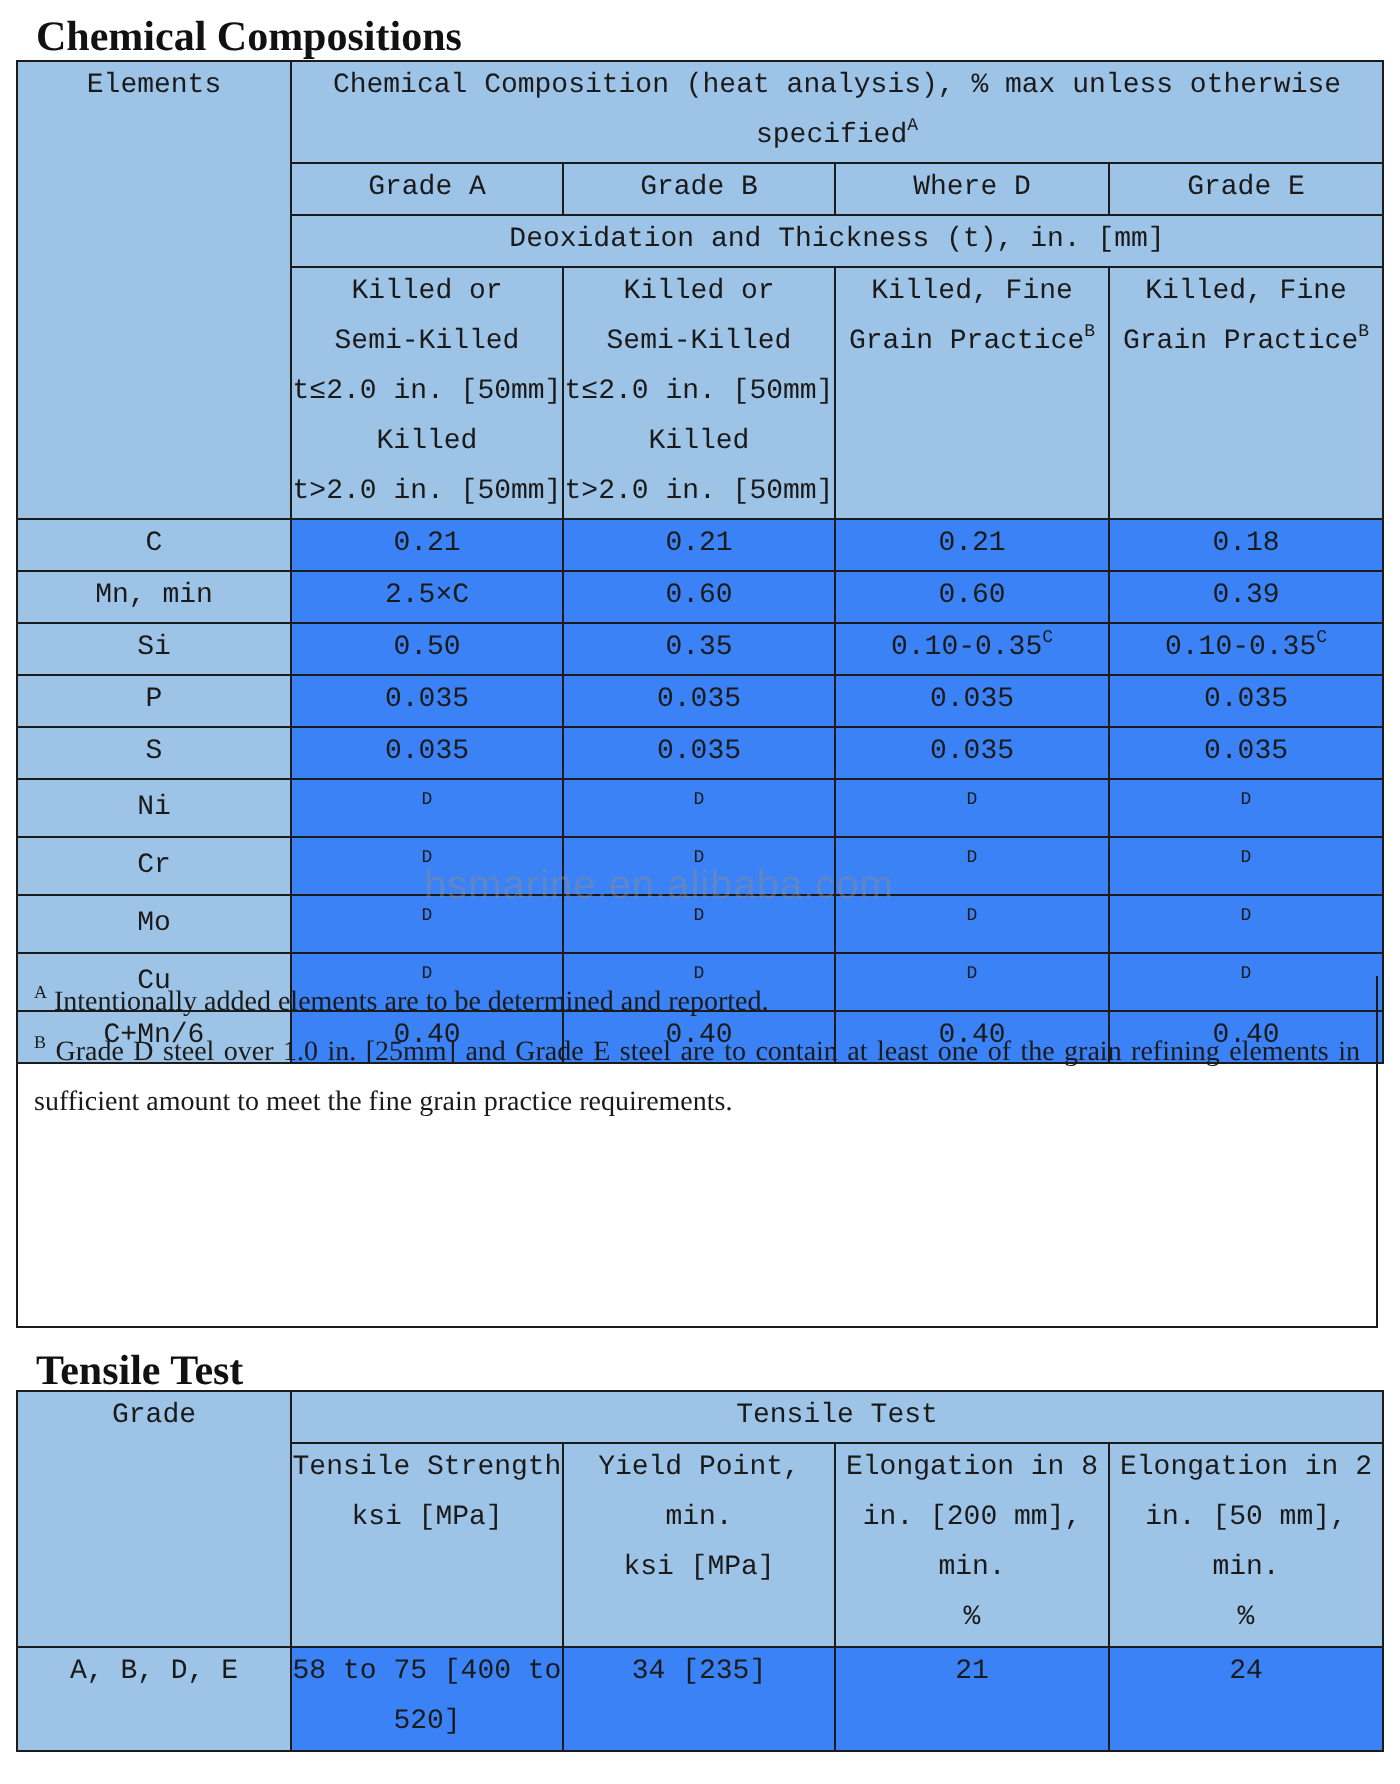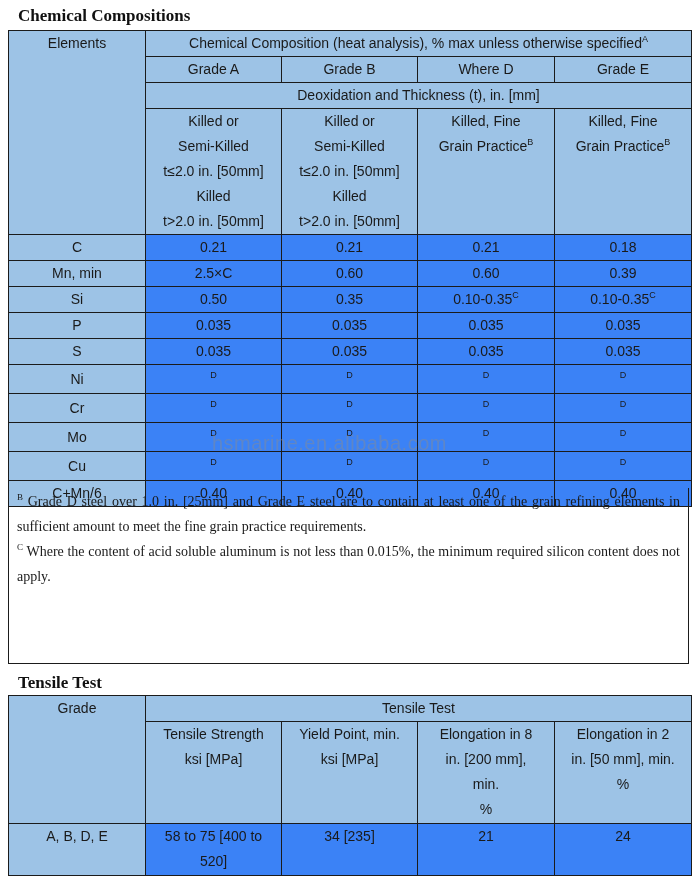--- a/index.html
+++ b/index.html
@@ -4,29 +4,29 @@
 <style>
   html, body { margin: 0; padding: 0; background: #ffffff; }
   body {
     width: 700px; height: 892px; position: relative; overflow: hidden;
     font-family: "Liberation Serif", "DejaVu Serif", serif;
     color: #1a1a1a;
   }
   .section-title {
     position: absolute; left: 18px;
     font-family: "Liberation Serif", serif;
-    font-weight: bold; font-size: 17px; color: #111;
+    font-weight: bold; font-size: 21px; color: #111;
     margin: 0;
   }
   #chem-title { top: 6px; }
   #tensile-title { top: 673px; }
 
   table {
     position: absolute; border-collapse: collapse; table-layout: fixed;
-    font-family: Liberation Sans, sans-serif; font-size: 14px;
+    font-family: Liberation Mono, monospace; font-size: 14px;
   }
   td, th {
     border: 1px solid #1b1b1b; text-align: center; font-weight: normal;
     padding: 0; line-height: 25px; vertical-align: top;
   }
   .blue { background: #9dc3e6; }
   .white { background: #3b82f6; }
   sup { font-size: 9px; line-height: 0; vertical-align: 6px; }
   .dsup { font-size: 9px; vertical-align: top; line-height: 14px; display: inline-block; }
 
@@ -173,22 +173,22 @@
         <td class="blue">C+Mn/6</td>
         <td class="white val"><span>0.40</span></td>
         <td class="white val"><span>0.40</span></td>
         <td class="white val"><span>0.40</span></td>
         <td class="white val"><span>0.40</span></td>
       </tr>
     </tbody>
 </table>
 
 <div id="notes">
+    <p><sup>A</sup> <span>Intentionally added elements are to be determined and reported.</span></p>
     <p><sup>B</sup> <span>Grade D steel over 1.0 in. [25mm] and Grade E steel are to contain at least one of the grain refining elements in sufficient amount to meet the fine grain practice requirements.</span></p>
-    <p><sup>C</sup> <span>Where the content of acid soluble aluminum is not less than 0.015%, the minimum required silicon content does not apply.</span></p>
   </div>
 
 <div class="watermark">hsmarine.en.alibaba.com</div>
 
 <h2 id="tensile-title" class="section-title">Tensile Test</h2>
 
 <table id="tensile-table">
   <colgroup>
     <col style="width:137px">
       <col style="width:136px">

